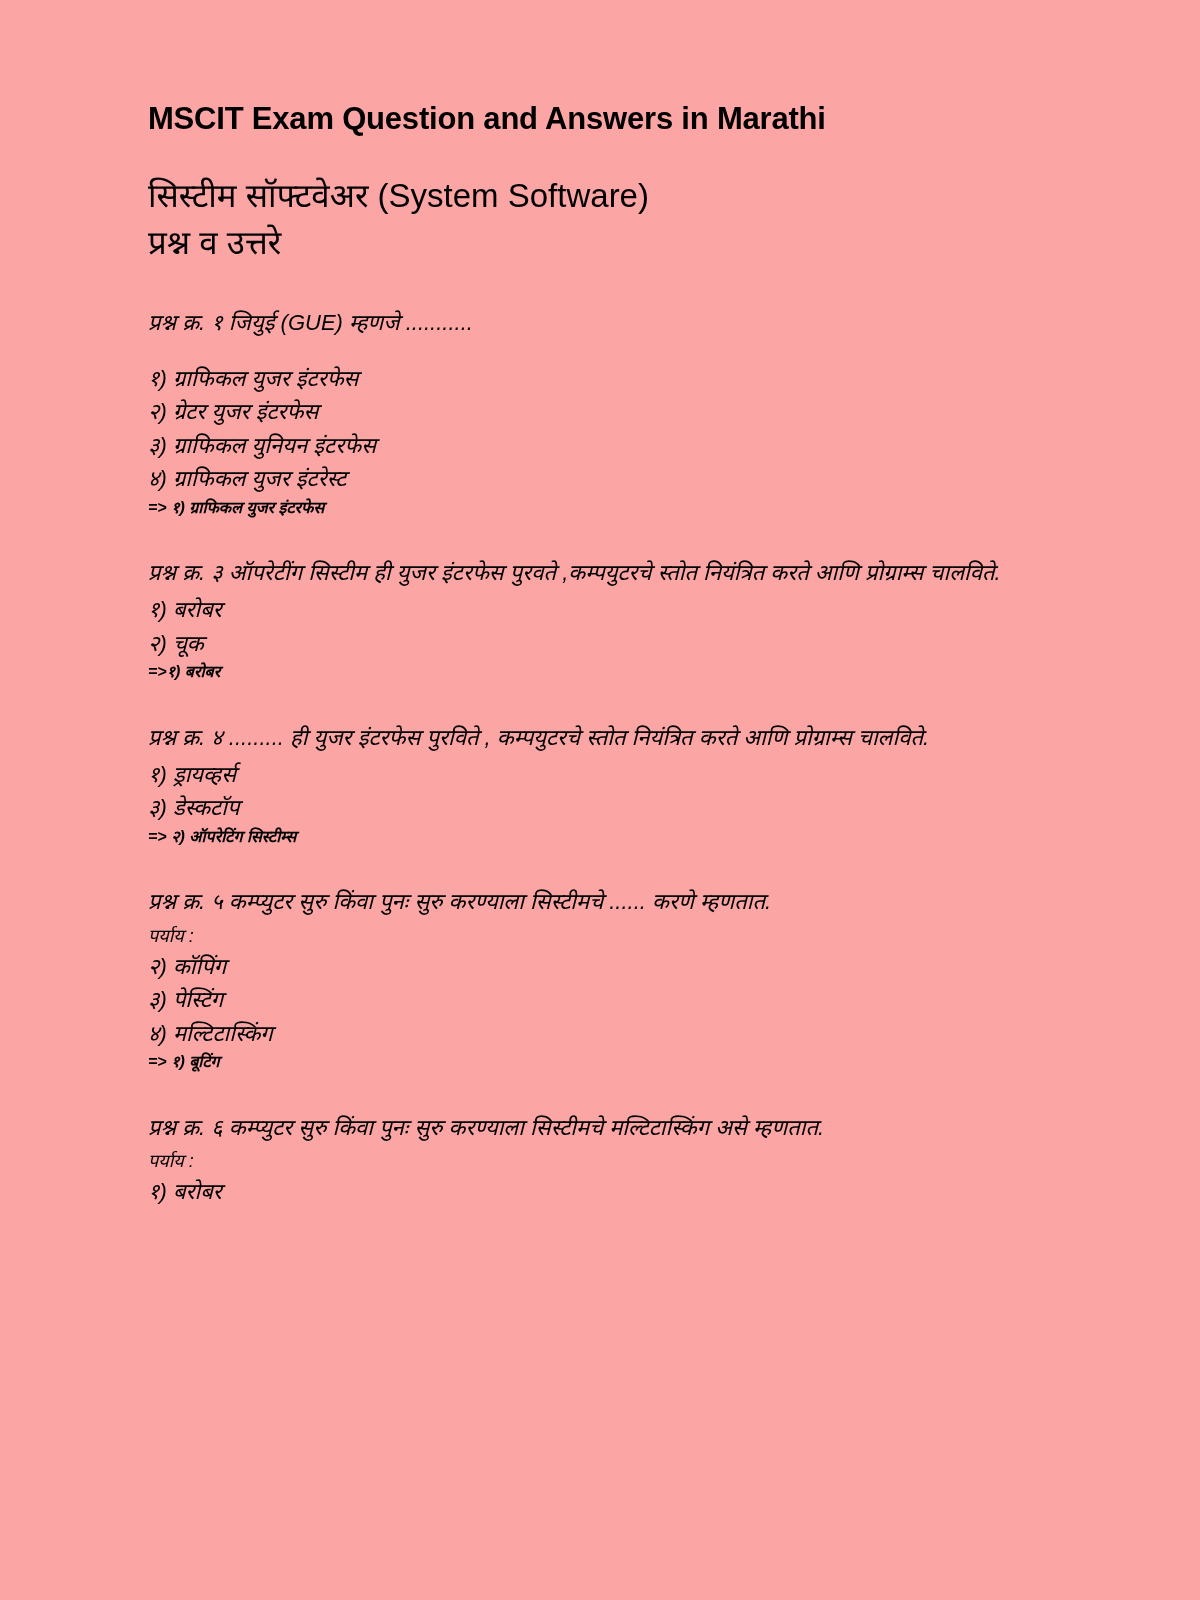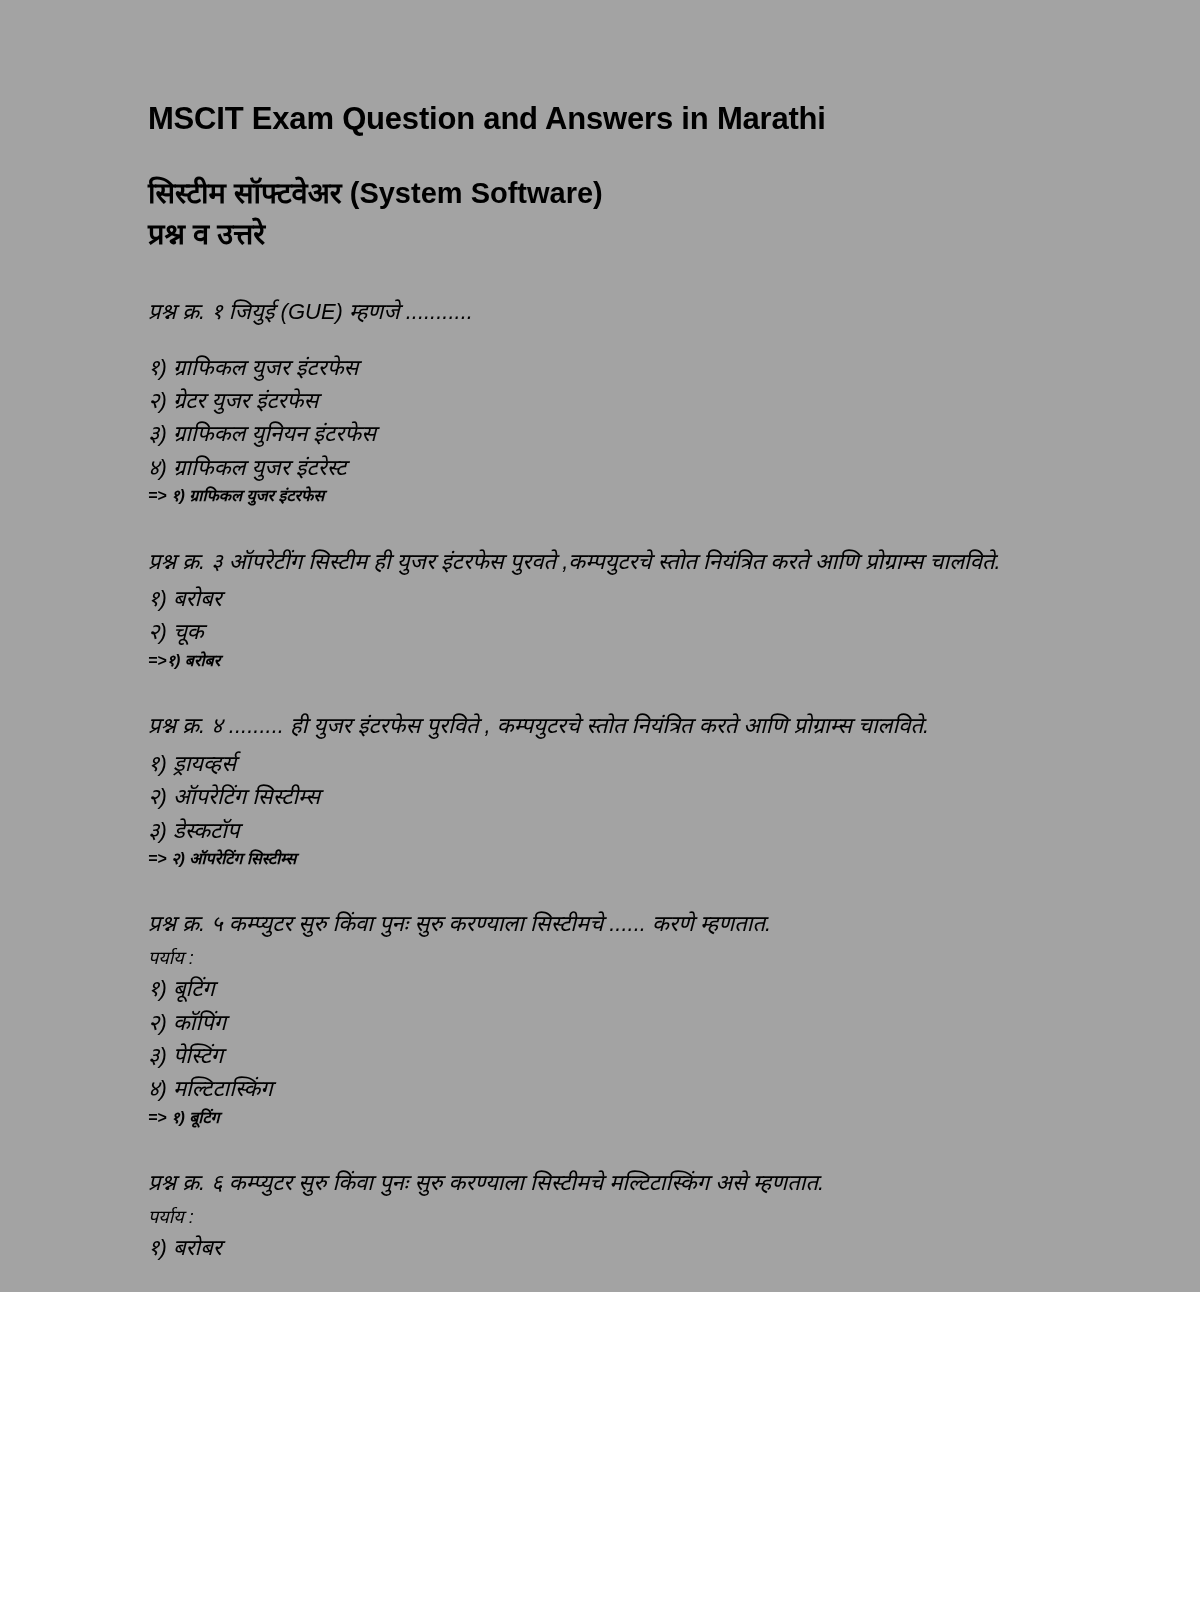--- a/index.html
+++ b/index.html
@@ -10,36 +10,36 @@
   body {
     width: 1200px;
     height: 1600px;
     font-family: "Liberation Sans", "DejaVu Sans", sans-serif;
     color: #000000;
     overflow: hidden;
   }
   .page {
     position: relative;
     width: 1200px;
-    height: 1292px;
-    background: #a3a3a3;
+    height: 1600px;
+    background: #fca5a5;
     box-sizing: border-box;
     padding: 100px 165px 0 148px;
   }
   .doc-title {
     font-size: 31px;
     font-weight: bold;
     line-height: 1.25;
     letter-spacing: -0.2px;
     margin: 0 0 34px 0;
     white-space: nowrap;
   }
   .section-heading {
-    font-size: 29px;
-    font-weight: bold;
+    font-size: 33px;
+    font-weight: normal;
     line-height: 1.42;
     margin: 0 0 40px 0;
   }
   .section-heading .line {
     display: block;
     white-space: nowrap;
   }
   .qblock {
     margin: 0 0 36px 0;
     font-style: italic;
@@ -106,29 +106,27 @@
   <div class="qblock">
     <p class="q-stem">प्रश्न  क्र. ३ ऑपरेटींग सिस्टीम ही युजर इंटरफेस पुरवते ,कम्पयुटरचे स्तोत नियंत्रित करते आणि प्रोग्राम्स चालविते.</p>
     <p class="opt">१) बरोबर</p>
     <p class="opt">२) चूक</p>
     <p class="answer">=&gt;१) बरोबर</p>
   </div>
 
   <div class="qblock">
     <p class="q-stem nowrap">प्रश्न  क्र. ४ ......... ही युजर इंटरफेस पुरविते , कम्पयुटरचे स्तोत नियंत्रित करते आणि प्रोग्राम्स चालविते.</p>
     <p class="opt">१) ड्रायव्हर्स</p>
-    <p class="opt">२) ऑपरेटिंग सिस्टीम्स</p>
     <p class="opt">३) डेस्कटॉप</p>
     <p class="answer">=&gt; २) ऑपरेटिंग सिस्टीम्स</p>
   </div>
 
   <div class="qblock">
     <p class="q-stem nowrap">प्रश्न  क्र. ५ कम्प्युटर सुरु किंवा पुनः सुरु करण्याला सिस्टीमचे ...... करणे म्हणतात.</p>
     <p class="opts-label">पर्याय :</p>
-    <p class="opt">१) बूटिंग</p>
     <p class="opt">२) कॉपिंग</p>
     <p class="opt">३) पेस्टिंग</p>
     <p class="opt">४) मल्टिटास्किंग</p>
     <p class="answer">=&gt; १) बूटिंग</p>
   </div>
 
   <div class="qblock">
     <p class="q-stem nowrap">प्रश्न  क्र. ६ कम्प्युटर सुरु किंवा पुनः सुरु करण्याला सिस्टीमचे मल्टिटास्किंग असे म्हणतात.</p>
     <p class="opts-label">पर्याय :</p>
     <p class="opt">१) बरोबर</p>

